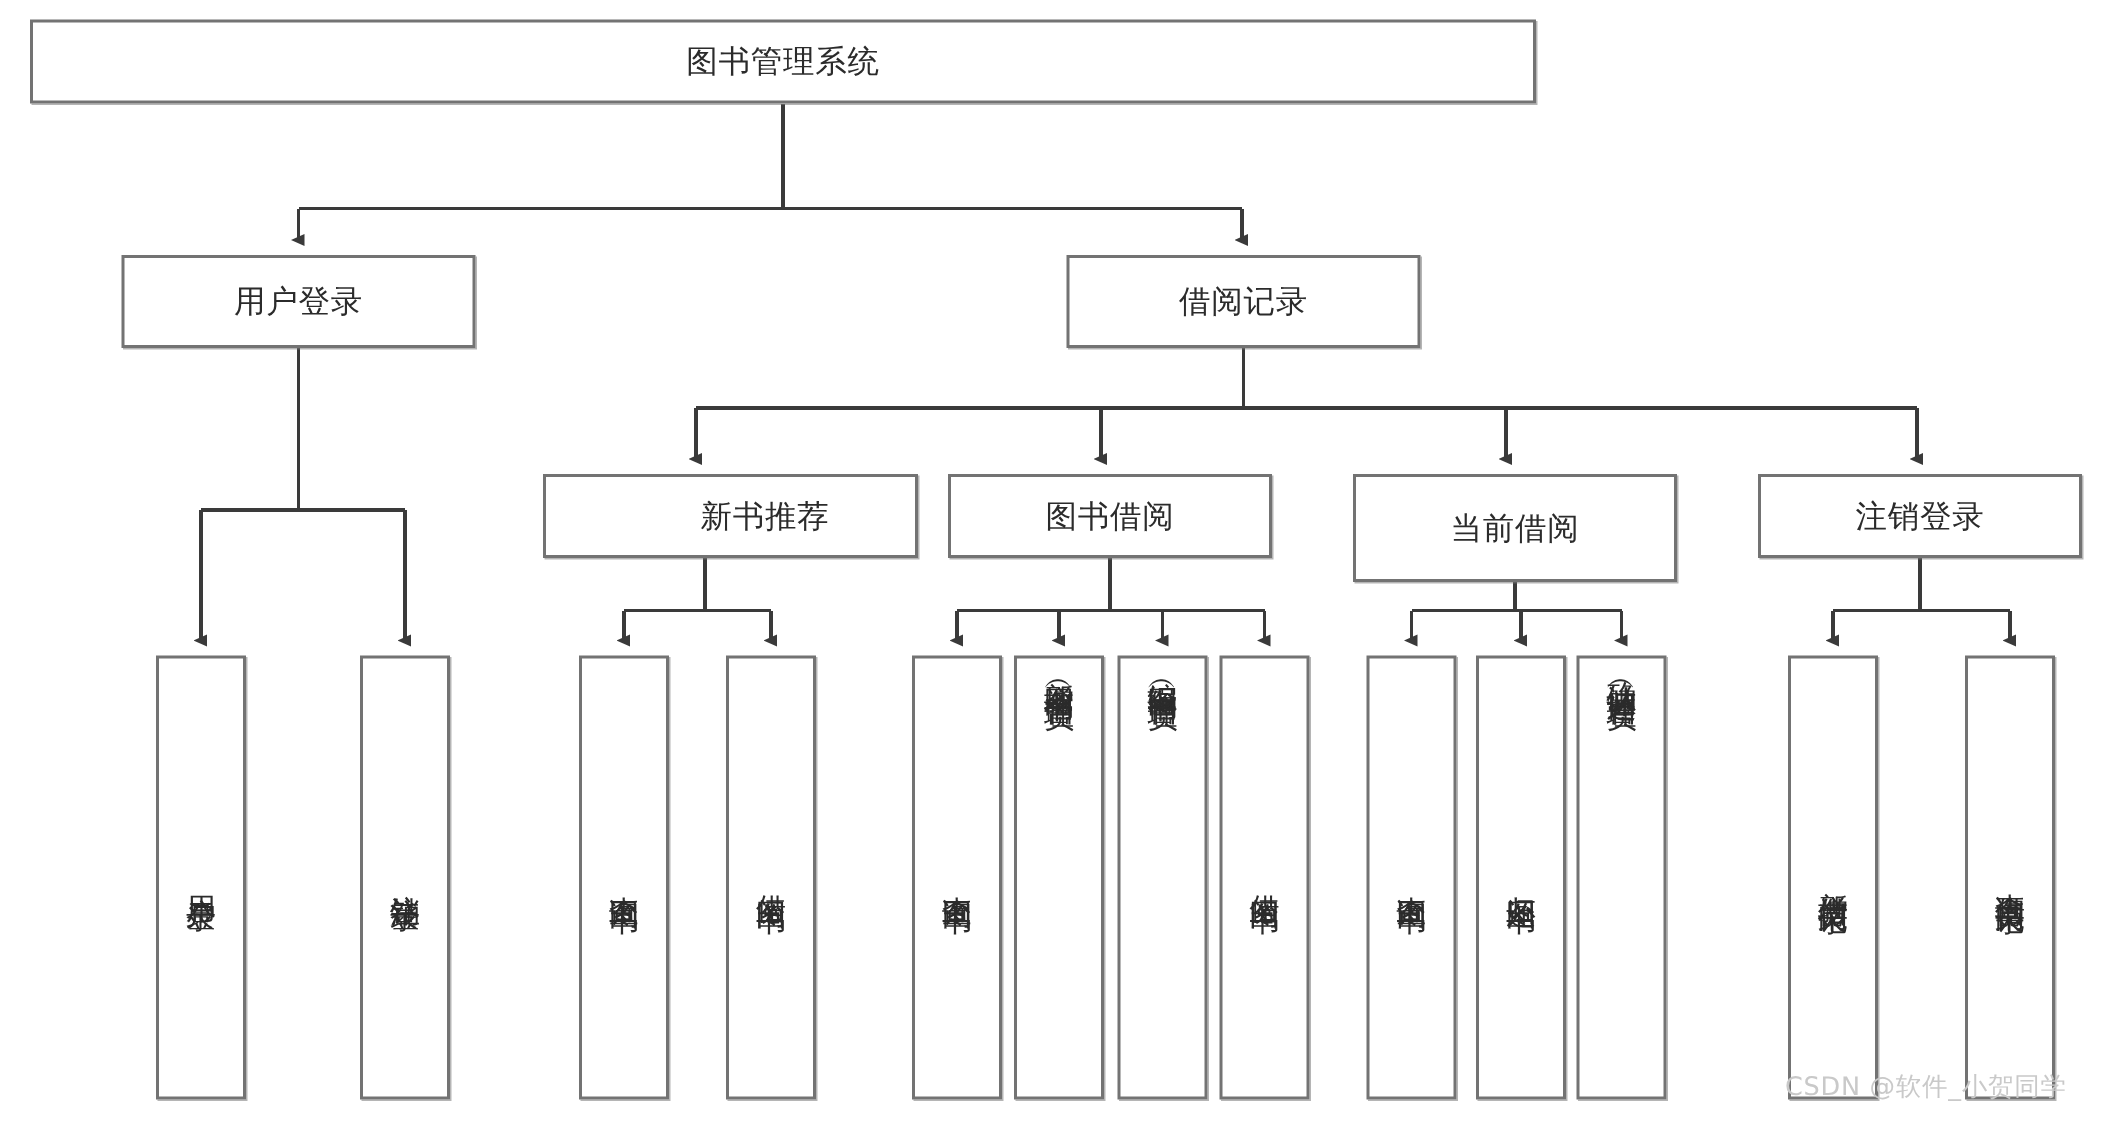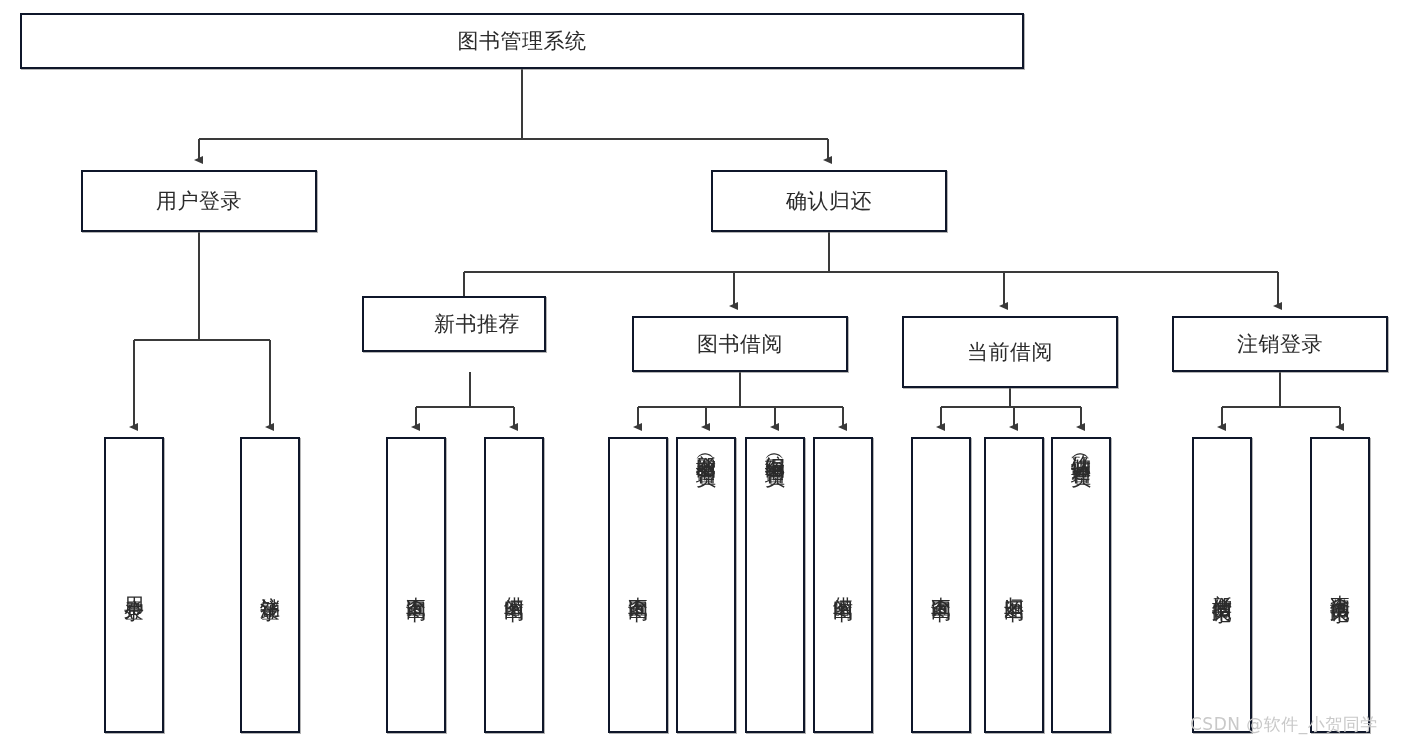--- a/index.html
+++ b/index.html
@@ -23,21 +23,21 @@
     position: absolute;
     left: 0;
     top: 0;
     width: 1405px;
     height: 747px;
   }
   .node {
     position: absolute;
     box-sizing: border-box;
     background: #ffffff;
-    border: 2px solid #0f172a;
+    border: 2px solid #737373;
     box-shadow: 1px 1px 0 0 rgba(120,120,120,0.55);
     display: flex;
     align-items: center;
     justify-content: center;
     color: #2b2b2b;
   }
   .node .label {
     font-size: 21px;
     line-height: 1.15;
     letter-spacing: 0.5px;
@@ -124,24 +124,24 @@
   </svg>
 
   <div class="node" style="left: 20px; top: 13px; width: 1004px; height: 56px;">
     <span class="label">图书管理系统</span>
   </div>
 
   <div class="node" style="left: 81px; top: 170px; width: 236px; height: 62px;">
     <span class="label">用户登录</span>
   </div>
   <div class="node" style="left: 711px; top: 170px; width: 236px; height: 62px;">
-    <span class="label">确认归还</span>
+    <span class="label">借阅记录</span>
   </div>
 
-  <div class="node" style="left: 362px; top: 296px; width: 184px; height: 56px; padding-left: 46px;">
+  <div class="node" style="left: 362px; top: 316px; width: 250px; height: 56px; padding-left: 46px;">
     <span class="label">新书推荐</span>
   </div>
   <div class="node" style="left: 632px; top: 316px; width: 216px; height: 56px; justify-content: center;">
     <span class="label">图书借阅</span>
   </div>
   <div class="node" style="left: 902px; top: 316px; width: 216px; height: 72px;">
     <span class="label">当前借阅</span>
   </div>
   <div class="node" style="left: 1172px; top: 316px; width: 216px; height: 56px;">
     <span class="label">注销登录</span>

